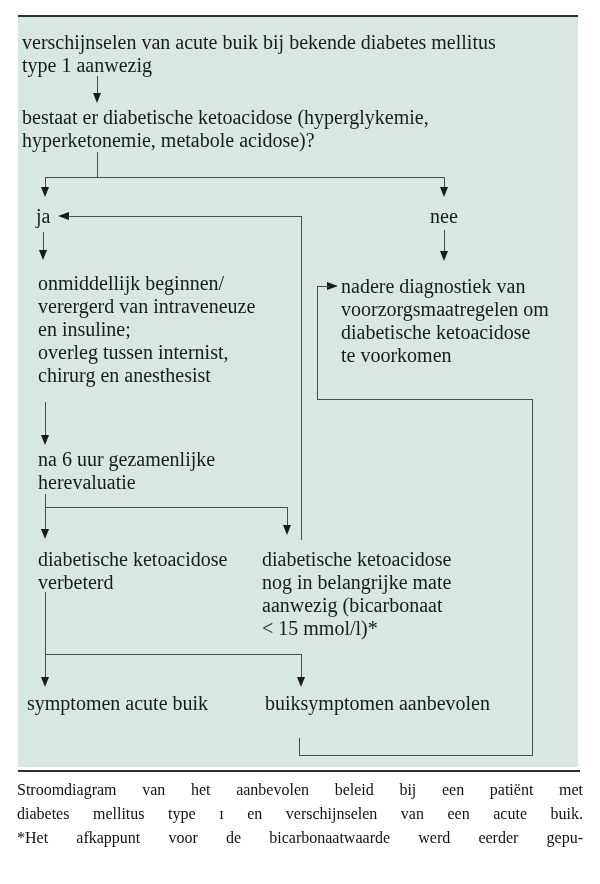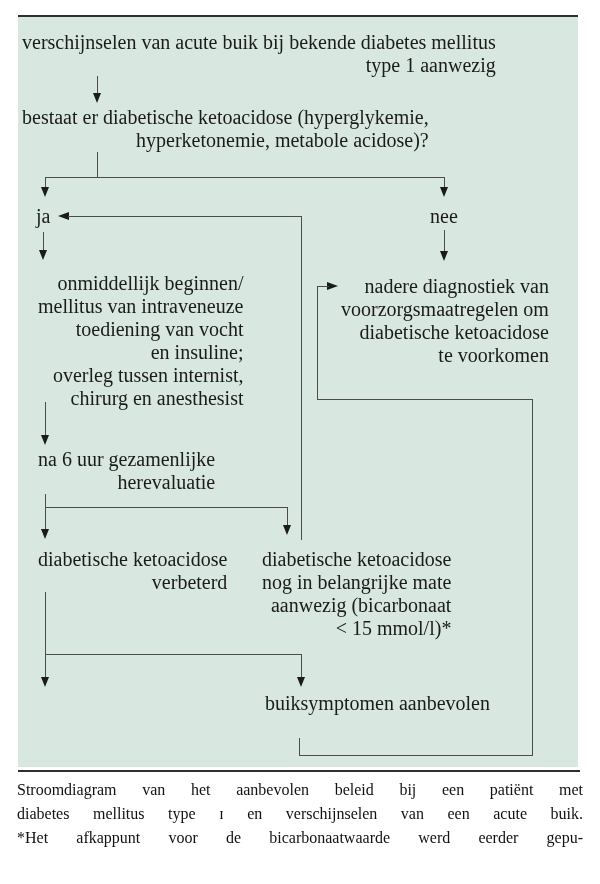--- a/index.html
+++ b/index.html
@@ -1,20 +1,20 @@
 <!DOCTYPE html>
 <html><head>
 <meta charset="utf-8">
 <style>
   html,body{margin:0;padding:0;background:#ffffff;}
   .page{position:relative;width:600px;height:884px;background:#ffffff;overflow:hidden;
         font-family:"Liberation Serif","DejaVu Serif",serif;color:#1b1b1b;}
   .panel{position:absolute;left:18px;top:17px;width:560px;height:750px;background:#d8e7e0;}
   .rule{position:absolute;background:#2f2f2f;}
-  .txt{position:absolute;font-size:20px;line-height:23px;white-space:nowrap;color:#1b1b1b;text-align:right;}
+  .txt{position:absolute;font-size:20px;line-height:23px;white-space:nowrap;color:#1b1b1b;}
   .ln{position:absolute;background:#4c4c4c;}
   .tri-d{position:absolute;width:0;height:0;border-left:4px solid transparent;
          border-right:4px solid transparent;border-top:10px solid #1b1b1b;}
   .tri-l{position:absolute;width:0;height:0;border-top:4px solid transparent;
          border-bottom:4px solid transparent;border-right:11px solid #1b1b1b;}
   .tri-r{position:absolute;width:0;height:0;border-top:4px solid transparent;
          border-bottom:4px solid transparent;border-left:11px solid #1b1b1b;}
   .cap{position:absolute;left:17px;width:566px;font-size:16px;line-height:24px;
        text-align:justify;text-align-last:justify;color:#111;}
   .cap.last{text-align-last:left;}
@@ -55,22 +55,21 @@
   <div class="ln" style="left:301px;top:216px;width:1px;height:324px;"></div>
 
   <div class="ln" style="left:43px;top:232px;width:1px;height:20px;"></div>
   <div class="tri-d" style="left:39px;top:250px;"></div>
 
   <div class="ln" style="left:444px;top:230px;width:1px;height:22px;"></div>
   <div class="tri-d" style="left:440px;top:251px;"></div>
 
   <div class="txt" style="left:38px;top:272px;font-family:Liberation Serif, serif;">
     <div>onmiddellijk beginnen/</div>
-    <div>mellitus van intraveneuze</div>
-    <div>toediening van vocht</div>
+    <div>verergerd van intraveneuze</div>
     <div>en insuline;</div>
     <div>overleg tussen internist,</div>
     <div>chirurg en anesthesist</div>
   </div>
 
   <div class="txt" style="left:341px;top:275px;">
     <div>nadere diagnostiek van</div>
     <div>voorzorgsmaatregelen om</div>
     <div>diabetische ketoacidose</div>
     <div>te voorkomen</div>
@@ -111,20 +110,21 @@
   </div>
 
   <div class="ln" style="left:45px;top:592px;width:1px;height:63px;"></div>
   <div class="ln" style="left:45px;top:654px;width:257px;height:1px;"></div>
   <div class="ln" style="left:45px;top:654px;width:1px;height:25px;"></div>
   <div class="tri-d" style="left:41px;top:677px;"></div>
   <div class="ln" style="left:301px;top:654px;width:1px;height:25px;"></div>
   <div class="tri-d" style="left:297px;top:677px;"></div>
 
   <div class="txt" style="left:27px;top:692px;">
+    <div>symptomen acute buik</div>
   </div>
 
   <div class="txt" style="left:265px;top:692px;">
     <div>buiksymptomen aanbevolen</div>
   </div>
 
   <div class="rule" style="left:18px;top:770px;width:562px;height:2px;"></div>
 
   <div class="cap" style="top:778px;">Stroomdiagram van het aanbevolen beleid bij een patiënt met</div>
   <div class="cap" style="top:802px;">diabetes mellitus type ɪ en verschijnselen van een acute buik.</div>

